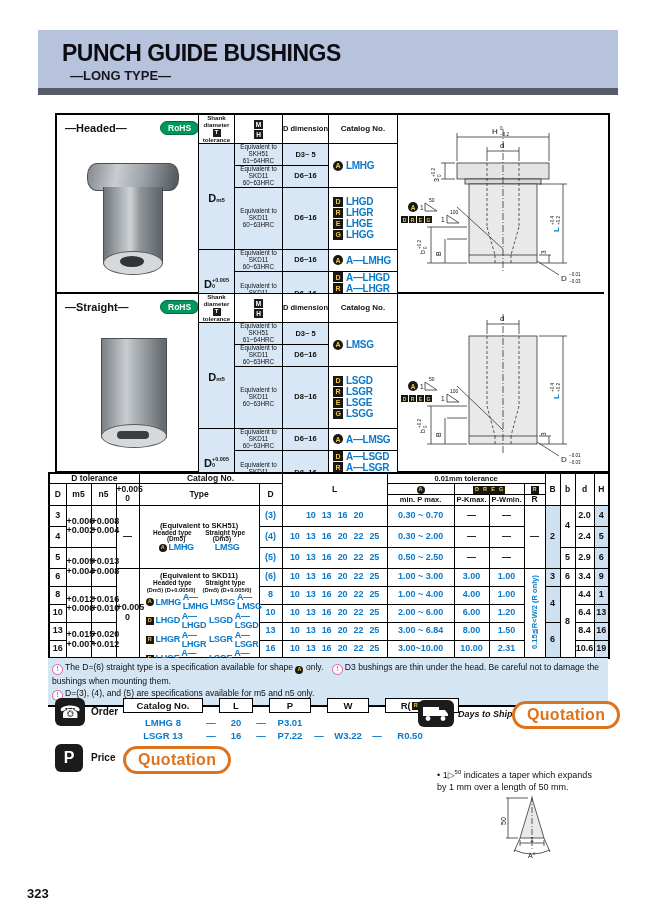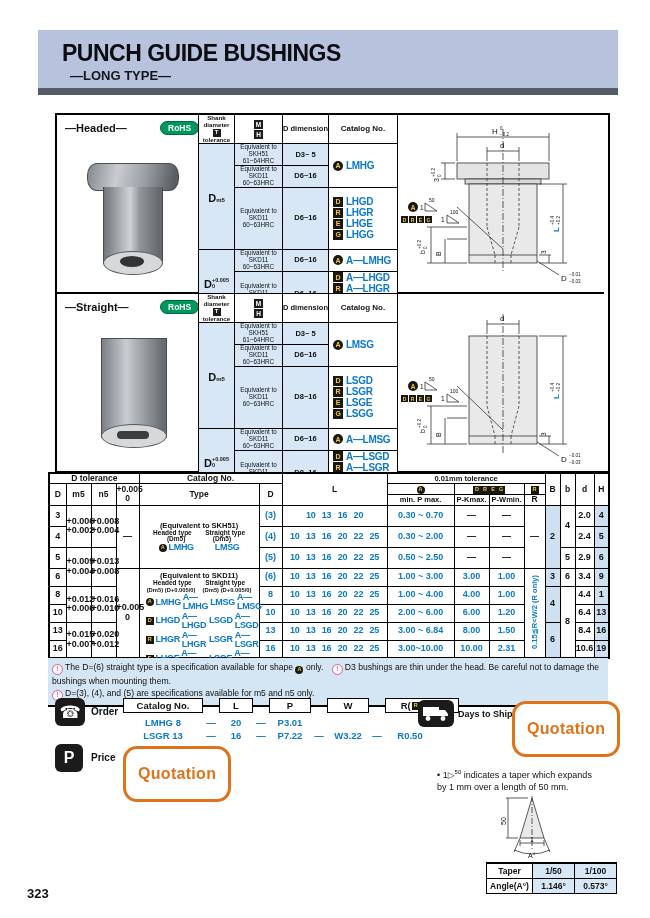--- a/index.html
+++ b/index.html
@@ -70,21 +70,21 @@
   .notes{left:48px;top:658px;width:552px;background:#d4e5f4;border-bottom:2px solid #000;padding:3px 4px 4px 4px;font-size:8.6px;line-height:1.45;}
   .caut{display:inline-flex;align-items:center;justify-content:center;width:9px;height:9px;border:1.3px solid #e05a9b;border-radius:50%;color:#e05a9b;font-size:6.5px;font-weight:bold;vertical-align:-1px;margin-right:2px;background:#fff;line-height:1;}
 
   
   .tile{display:flex;align-items:center;justify-content:center;background:#1b1b1b;border-radius:6px;color:#fff;}
   .order-label{font-size:10px;font-weight:bold;}
   .obox{display:flex;align-items:center;justify-content:center;border:1.6px solid #000;height:15px;font-size:9.5px;font-weight:bold;background:#fff;box-sizing:border-box;}
   .odash{display:flex;align-items:center;justify-content:center;font-weight:bold;font-size:10px;}
   .orow{display:flex;align-items:center;}
   .ex{color:#0b79c9;font-weight:bold;font-size:9.5px;}
-  .quote{display:inline-flex;align-items:center;justify-content:center;border:3px solid #dd731c;border-radius:14px;color:#dd731c;font-size:16px;font-weight:bold;padding:14px 12px;height:22px;background:#fff;letter-spacing:0.3px;}
+  .quote{display:inline-flex;align-items:center;justify-content:center;border:3px solid #dd731c;border-radius:14px;color:#dd731c;font-size:16px;font-weight:bold;padding:0 12px;height:22px;background:#fff;letter-spacing:0.3px;}
   .dts-label{font-size:9px;font-weight:bold;}
 
   
   .taper-note{font-size:9px;line-height:1.35;}
   table.taper{border-collapse:collapse;table-layout:fixed;}
   table.taper td{border:1px solid #000;padding:0;text-align:center;font-size:8.5px;height:14px;}
   table.taper tr:first-child td{border-top:2px solid #000;}
   .taper-head{font-weight:bold;background:#fff;}
   .taper-val{background:#d7e7f5;font-weight:bold;}
 
@@ -766,21 +766,21 @@
   <div class="abs tile" style="left:418px;top:700px;width:36px;height:27px;">
     <svg width="28" height="17" viewBox="0 0 28 17">
         <g fill="#fff">
           <rect x="1" y="2" width="16" height="9"></rect>
           <path d="M17 5 h6 l3 4 v2 h-9 z"></path>
           <circle cx="6" cy="13.5" r="2.4"></circle>
           <circle cx="21" cy="13.5" r="2.4"></circle>
         </g>
       </svg>
   </div>
-  <div class="abs dts-label" style="left:458px;top:709px;">Days to Ship</div>
+  <div class="abs dts-label" style="left:458px;top:709px;font-style:italic;">Days to Ship</div>
   <div class="abs quote" style="left:512px;top:701px;">Quotation</div>
 
   <div class="abs tile" style="left:55px;top:744px;width:28px;height:28px;font-size:16px;font-weight:bold;">
       <span>P</span>
     </div>
   <div class="abs order-label" style="left:91px;top:752px;">Price</div>
   <div class="abs quote" style="left:123px;top:746px;">Quotation</div>
 
   <div class="abs taper-note" style="left:437px;top:768px;width:185px;">
     <span>• 1</span><span style="color:#333;">▷</span><sup style="font-size:6px;">50</sup>
@@ -804,35 +804,16 @@
     </g>
     <g fill="#111">
       <g transform="rotate(-90 41 26)">
           <text x="36" y="29" font-size="7">50</text>
         </g>
       <text x="68" y="48" font-size="7">1</text>
       <text x="66" y="64" font-size="7">A°</text>
     </g>
   </svg>
 
-  <table class="taper abs" style="left:486px;top:862px;">
-    <colgroup>
-        <col style="width:46px">
-        <col style="width:42px">
-        <col style="width:42px">
-      </colgroup>
-    <tbody>
-        <tr>
-      <td class="taper-head">Taper</td>
-      <td class="taper-val">1/50</td>
-      <td class="taper-val">1/100</td>
-    </tr>
-    <tr>
-      <td class="taper-head">Angle(A°)</td>
-      <td class="taper-val">1.146°</td>
-      <td class="taper-val">0.573°</td>
-    </tr>
-  </tbody>
-    </table>
 
   <div class="abs pagenum" style="left:27px;top:886px;">323</div>
 
 </div>
 
 </body></html>

